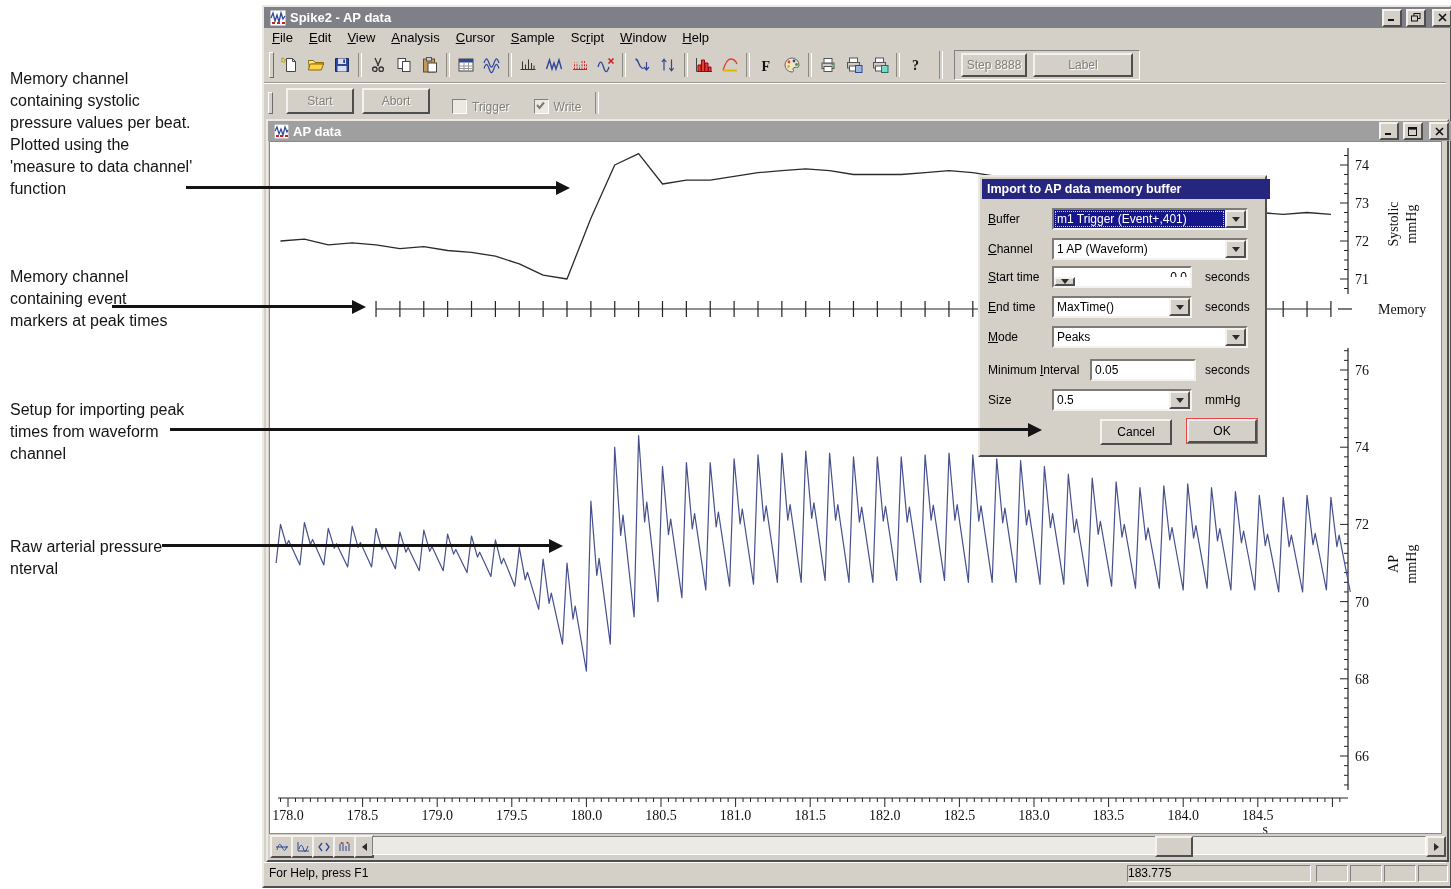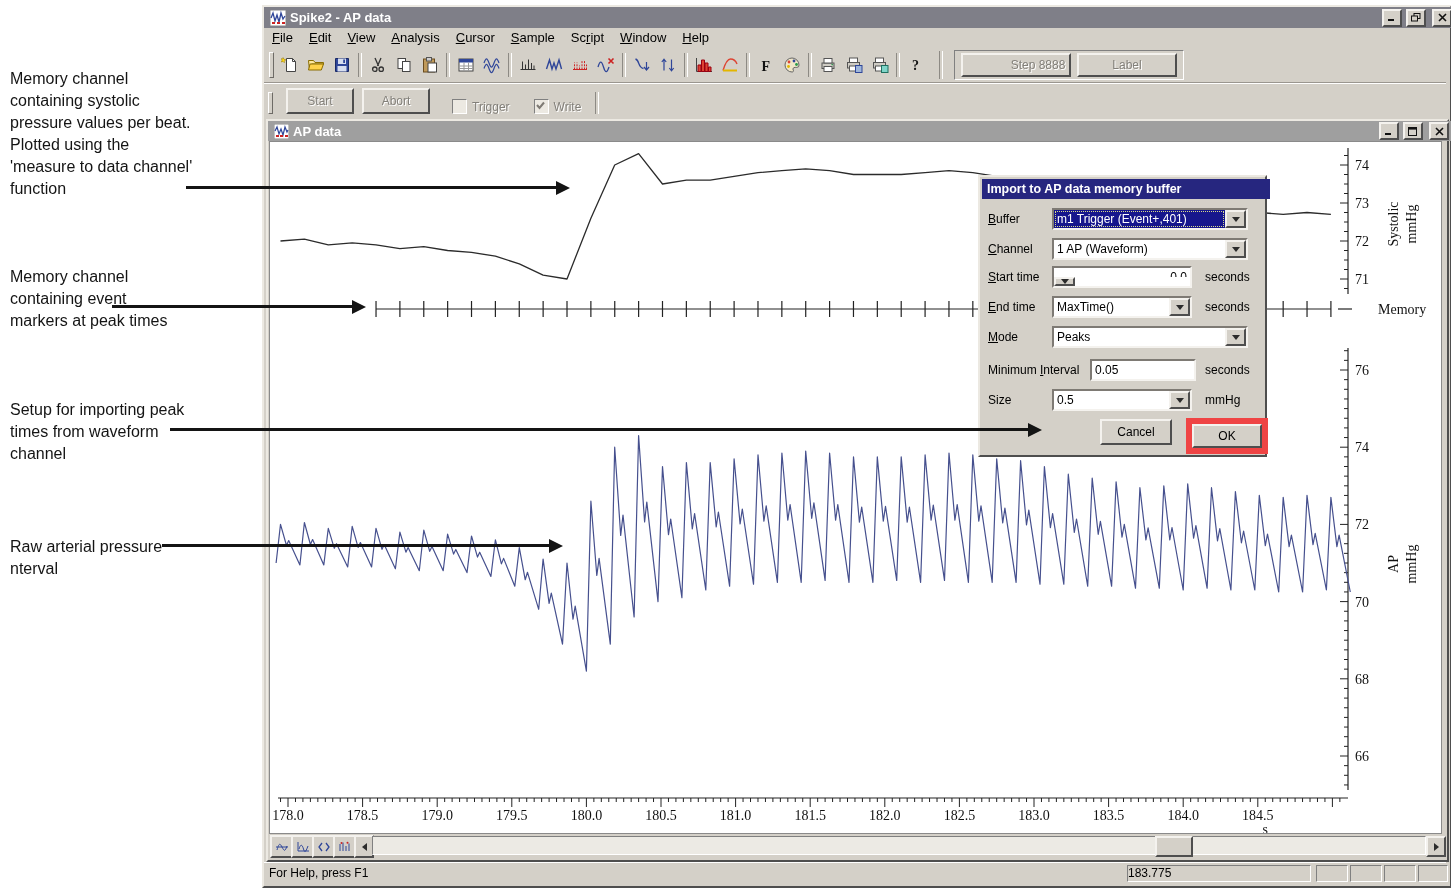--- a/index.html
+++ b/index.html
@@ -241,21 +241,21 @@
         </svg>
       </span>
       <span class="tb-sep"></span>
       <span class="tb-btn">
         <svg width="18" height="18">
           <text x="5" y="14" font-size="15" font-weight="bold" fill="#222" font-family="Liberation Serif,serif">?</text>
         </svg>
       </span>
       <span class="tb-sep" style="height: 28px; margin-left: 10px;"></span>
       <span class="sunken1" style="display: flex; align-items: center; gap: 6px; padding: 2px 6px; margin-left: 8px;">
-        <span class="btn cmd-btn disabled-text" style="width: 62px; height: 20px; padding-left: 44px;">Step 8888</span>
+        <span class="btn cmd-btn disabled-text" style="width: 62px; height: 20px;">Step 8888</span>
         <span class="btn cmd-btn disabled-text" style="width: 96px; height: 20px;">Label</span>
       </span>
     </div>
 
   <div class="abs" style="left:0;top:77px;width:1182px;height:30px;background:#d4d0c8;display:flex;align-items:flex-end;">
     <span class="grip" style="height:20px;margin-left:4px;"></span>
     <span class="btn cmd-btn disabled-text" style="width:64px;height:22px;margin-left:10px;">Start</span>
     <span class="btn cmd-btn disabled-text" style="width:64px;height:22px;margin-left:8px;">Abort</span>
     <span class="checkbox sunken1" style="margin-left:22px;"></span>
     <span class="cb-label disabled-text" style="margin-left:5px;">Trigger</span>
@@ -698,16 +698,16 @@
         <div class="abs field combo" style="left: 72px; top: 0px; width: 140px; height: 22px; box-sizing: border-box;">
           <span class="combo-text">0.5</span>
           <span class="combo-arrow btn">
             <span class="tri-down"></span>
           </span>
         </div>
         <span class="abs unit" style="left: 225px; top: 4px;">mmHg</span>
       </div>
     </div>
   <span class="abs btn cmd-btn" style="left:120px;top:242px;width:68px;height:22px;">Cancel</span>
-  <span class="abs cmd-btn" style="left:206px;top:241px;width:70px;height:24px;border:6px solid #ef4444;background:#bef264;">
+  <span class="abs cmd-btn" style="left:206px;top:241px;width:70px;height:24px;border:1px solid #ef4444;background:#bef264;">
       <span class="btn cmd-btn" style="width:66px;height:20px;">OK</span>
     </span>
 </div>
 
 </body></html>

